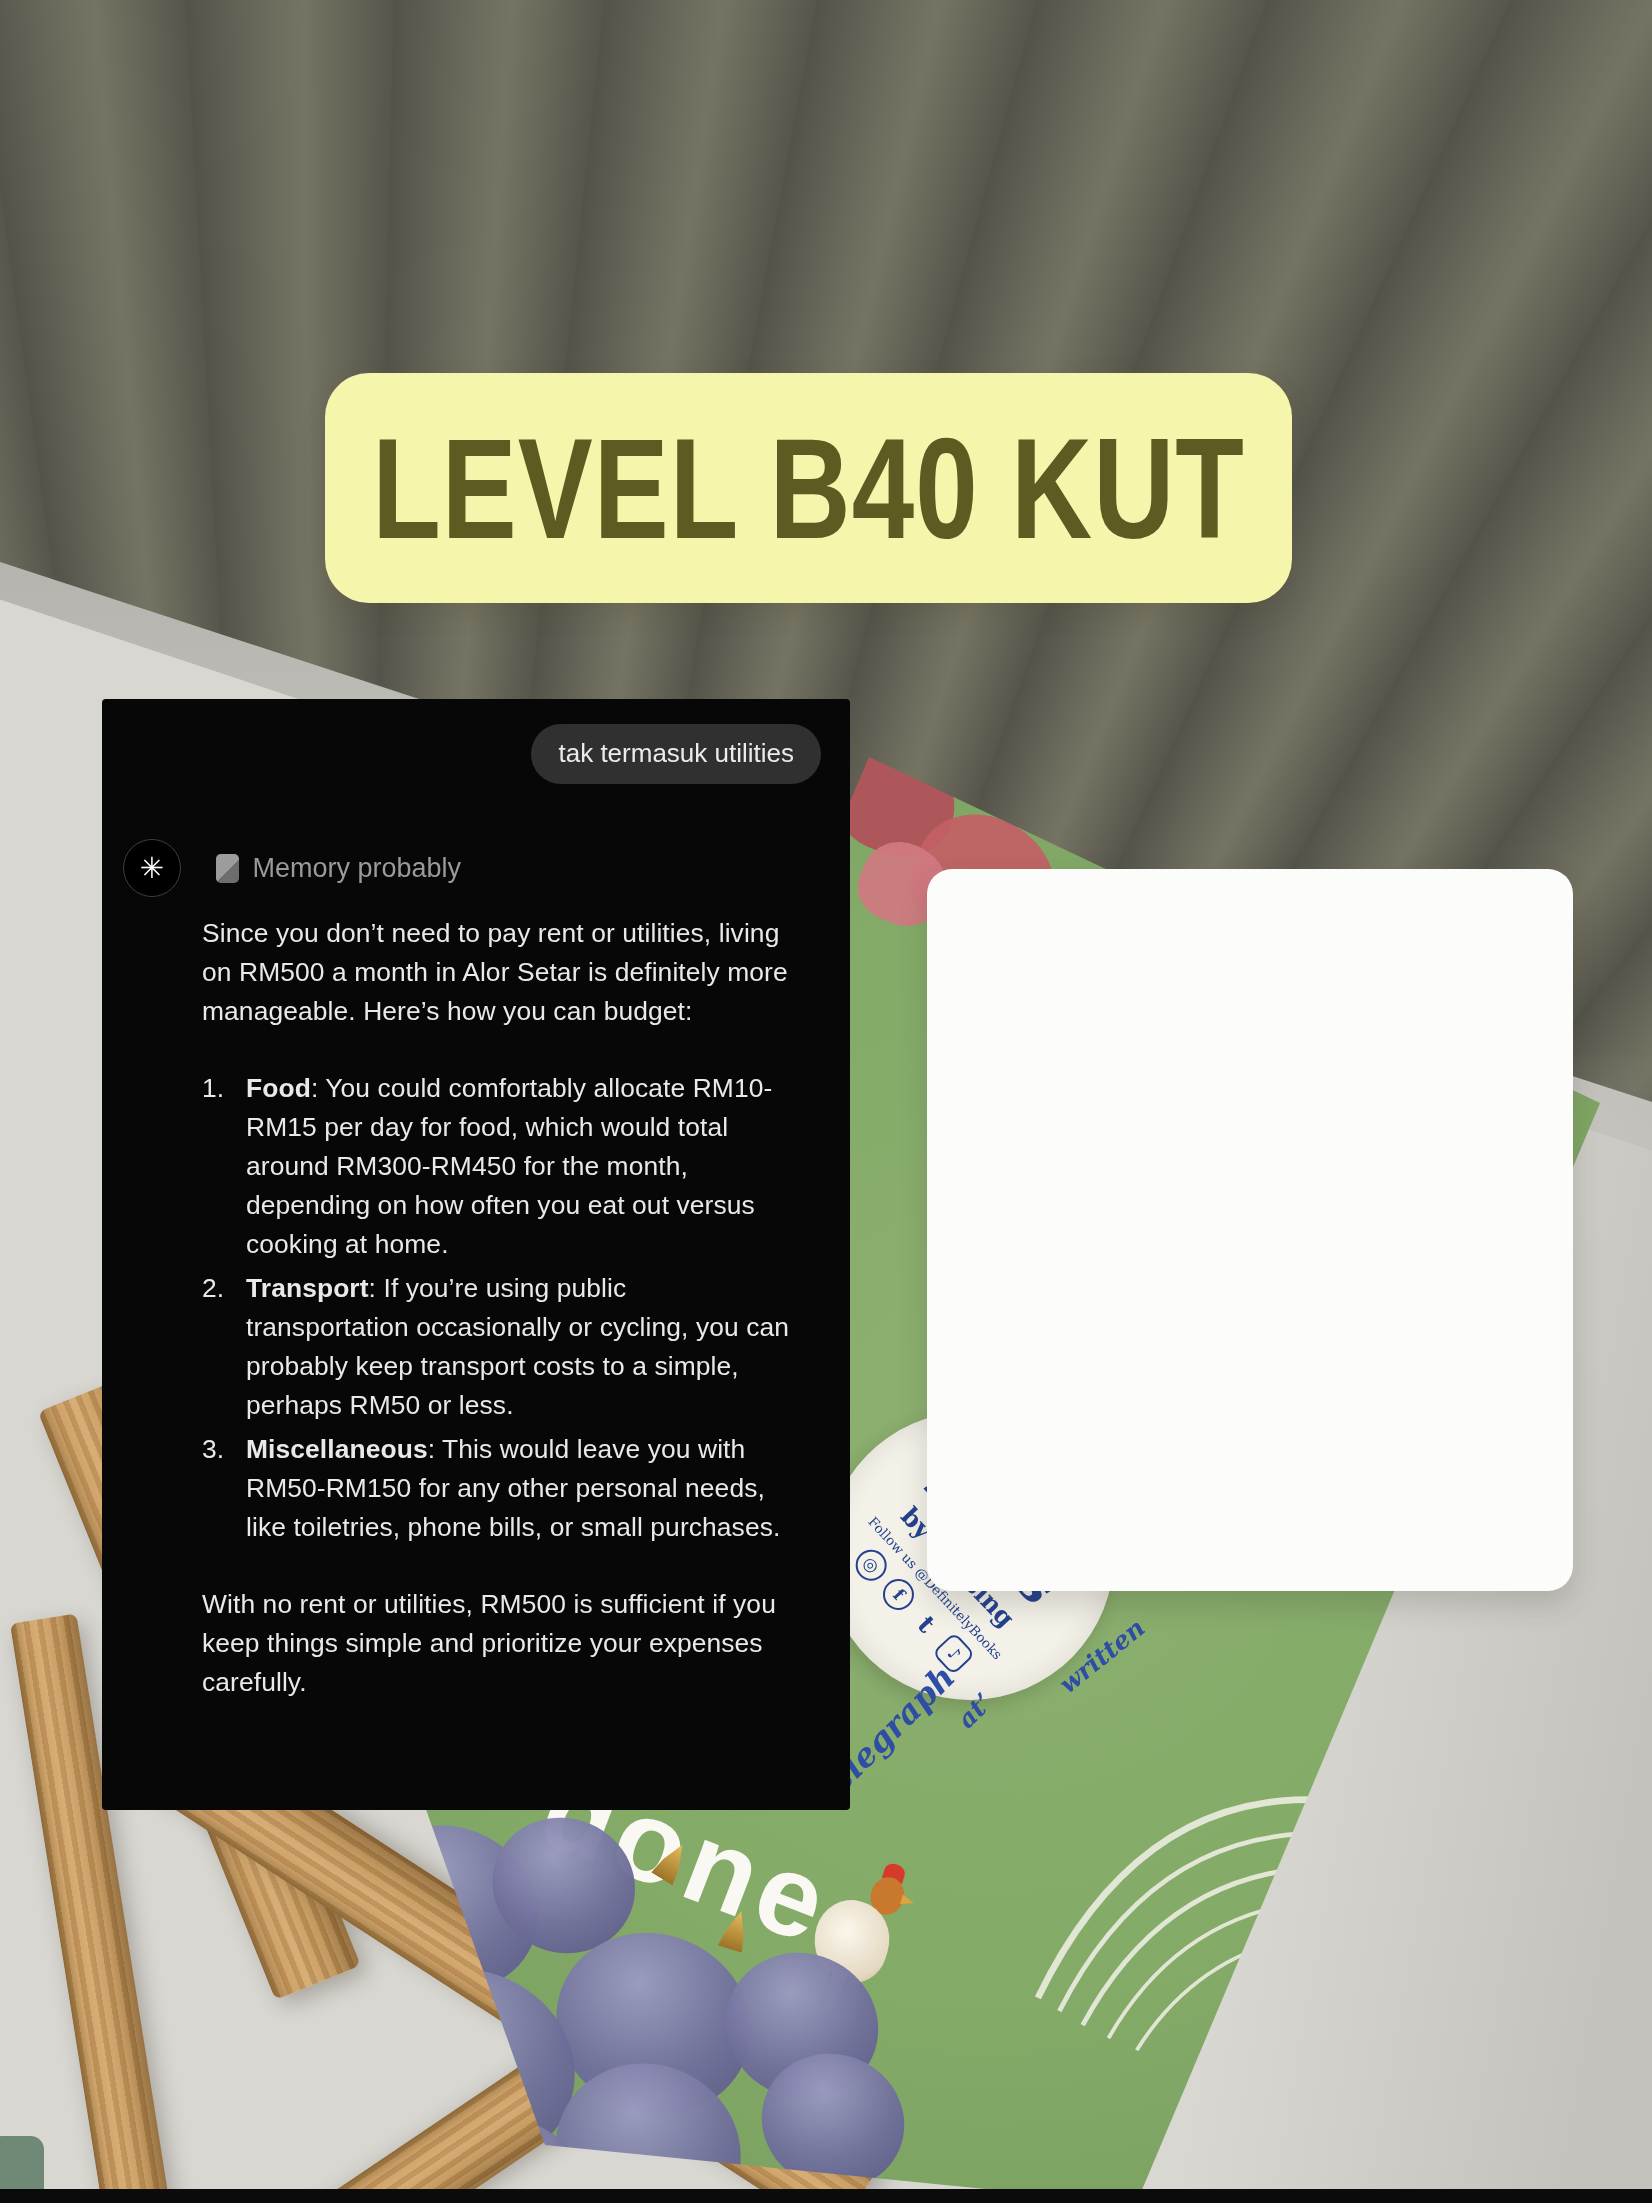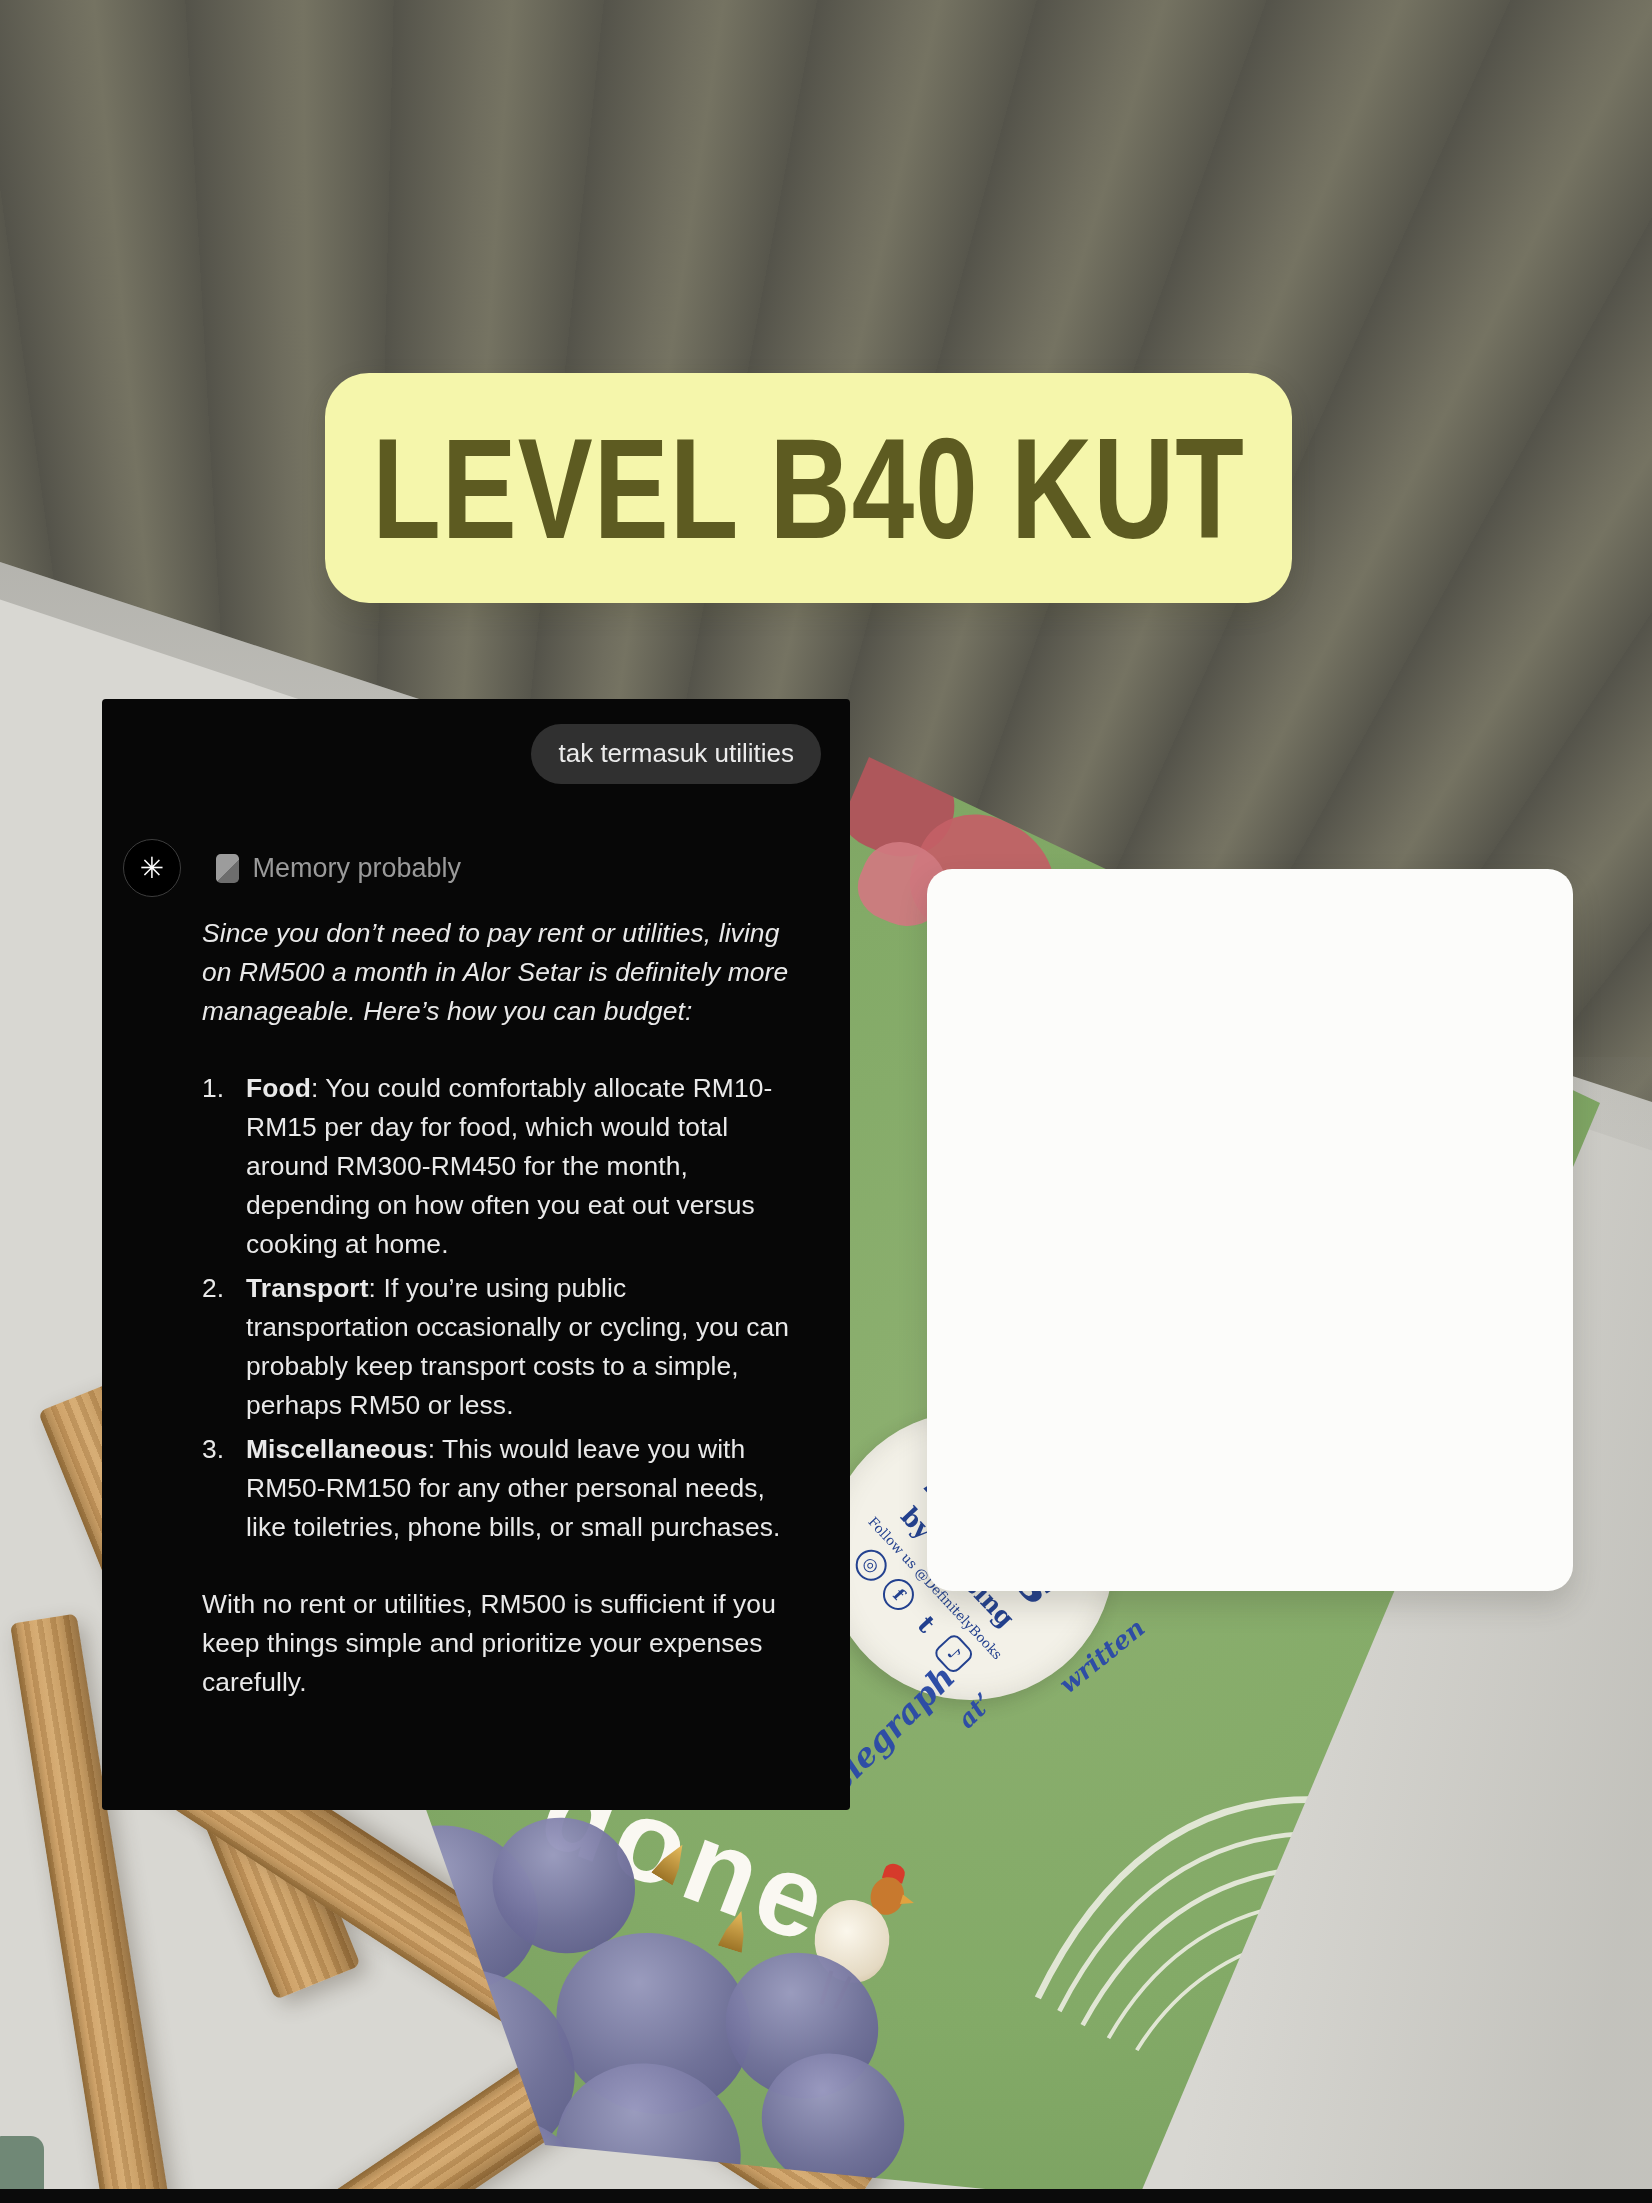--- a/index.html
+++ b/index.html
@@ -99,21 +99,21 @@
   .bubble{position:absolute;right:29px;top:25px;background:#303030;color:#ebebeb;
     font-size:26px;padding:14.4px 27px;border-radius:31px;white-space:nowrap;}
   .gpt-row{position:absolute;left:21px;top:140px;display:flex;align-items:center;}
   .avatar{width:56px;height:56px;border-radius:50%;background:#000;border:1.9px solid #3d3d3d;
     display:flex;align-items:center;justify-content:center;color:#fff;font-size:29px;}
   .mem-icon{width:23px;height:29px;border-radius:4.8px;margin-left:35px;
     background:linear-gradient(135deg,#9c9c9c 55%,#6d6d6d 55%);}
   .mem-label{color:#9a9a9a;font-size:27px;margin-left:13.4px;}
   .chat-body{position:absolute;left:100px;top:215px;width:590px;
     font-size:26.4px;line-height:39px;letter-spacing:0.1px;}
-  .chat-intro{margin:0 0 38px 0;font-style:italic;}
+  .chat-intro{margin:0 0 38px 0;}
   .chat-li{display:flex;margin-bottom:4.8px;}
   .li-num{width:44px;flex:none;}
   .li-text{flex:1;}
   .li-bold{font-weight:bold;}
   .chat-outro{margin:38px 0 0 0;}
 
   
   .note{position:absolute;left:927px;top:869px;width:646px;height:722px;
     background:#fcfcfa;border-radius:25px;box-shadow:0 13.4px 29px rgba(50,50,40,.18);
     padding:44px 17.3px 0 50px;box-sizing:border-box;

